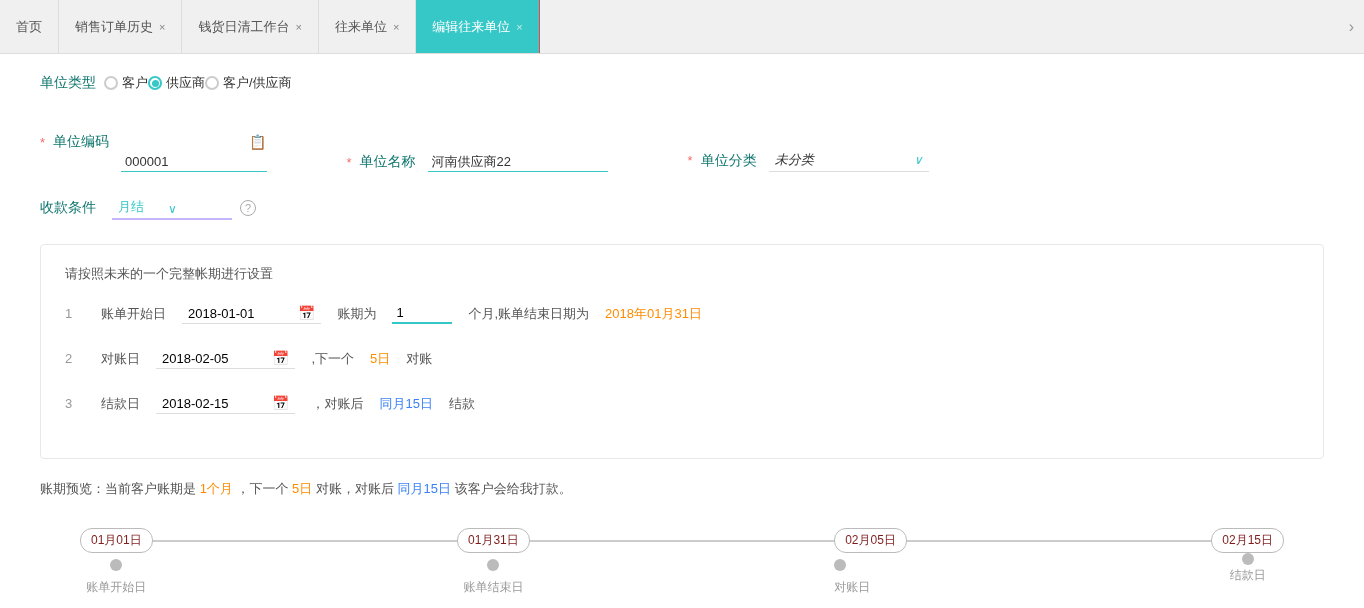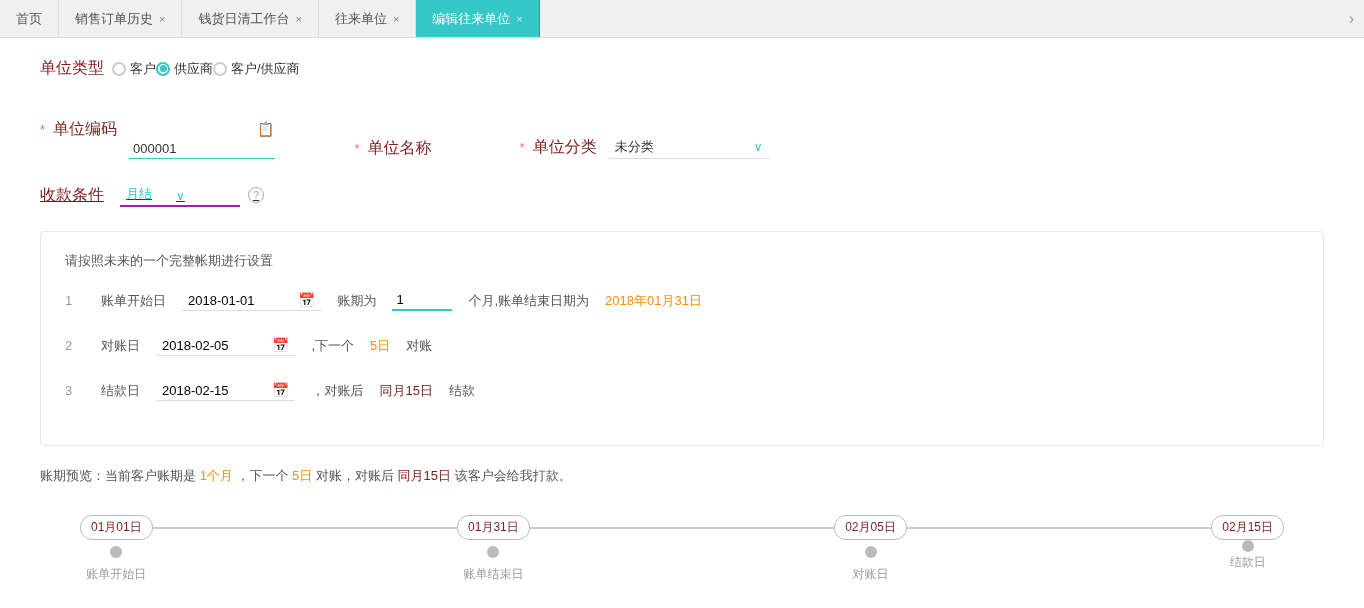--- a/index.html
+++ b/index.html
@@ -4,21 +4,21 @@
   <style>
     * { box-sizing: border-box; margin: 0; padding: 0; }
     body { font-family: 'Microsoft YaHei', Arial, sans-serif; font-size: 13px; background: #f5f5f5; color: #333; }
 
     
     .tab-bar {
       display: flex;
       align-items: stretch;
       background: #f0f0f0;
       border-bottom: 1px solid #ddd;
-      height: 38px;
+      height: 54px;
     }
     .tab {
       display: flex;
       align-items: center;
       padding: 0 16px;
       cursor: pointer;
       border-right: 1px solid #ddd;
       font-size: 13px;
       color: #555;
       background: #f0f0f0;
@@ -55,22 +55,22 @@
     }
 
     
     .form-row {
       display: flex;
       align-items: center;
       margin-bottom: 20px;
       gap: 0;
     }
     .form-label {
-      font-size: 16px;
-      color: #7f1d1d;
+      font-size: 14px;
+      color: #0f766e;
       white-space: nowrap;
       margin-right: 8px;
     }
     .required-star {
       color: #f56c6c;
       margin-right: 4px;
     }
 
     
     .radio-group {
@@ -134,41 +134,42 @@
 
     
     .select-wrap {
       display: flex;
       align-items: center;
       border-bottom: 1px solid #ddd;
       padding: 2px 6px;
       cursor: pointer;
       min-width: 120px;
       gap: 8px;
+      font-style: italic;
     }
     .select-wrap .sel-text {
       font-size: 13px;
       flex: 1;
     }
     .select-wrap .chevron {
       color: #36c7c7;
       font-size: 12px;
     }
 
     
     .payment-row {
       display: flex;
       align-items: center;
       margin-bottom: 20px;
       gap: 8px;
     }
     .payment-select {
       display: flex;
       align-items: flex-end;
-      border-bottom: 2px solid #a21caf;
+      border-bottom: 2px solid #c4b5fd;
       padding: 2px 6px;
       cursor: pointer;
       gap: 24px;
       min-width: 120px;
     }
     .payment-select .sel-text {
       font-size: 13px;
       color: #36c7c7;
     }
     .payment-select .chevron {
@@ -245,21 +246,21 @@
       font-size: 13px;
       background: transparent;
       width: 50px;
       padding: 2px 4px;
     }
     .inline-text {
       font-size: 13px;
       color: #555;
     }
     .highlight-orange { color: #ff8c00; }
-    .highlight-teal { color: #7f1d1d; }
+    .highlight-teal { color: #3b82f6; }
 
     
     .preview-text {
       font-size: 13px;
       color: #555;
       margin-bottom: 20px;
       line-height: 1.6;
     }
     .timeline-node {
       display: flex;
@@ -341,33 +342,36 @@
       <span class="form-label">单位编码</span>
       <div class="input-wrap">
         <input type="text" style="width: 120px; margin-top: 40px;" value="000001">
         <span class="calendar-icon" style="color:#36c7c7; font-size:14px;">📋</span>
       </div>
     </div>
 
     <div class="field-group">
       <span class="required-star">*</span>
       <span class="form-label">单位名称</span>
+      <div class="input-wrap">
+        <input type="text" style="width: 180px;" value="河南供应商22">
+      </div>
     </div>
 
     <div class="field-group">
       <span class="required-star">*</span>
       <span class="form-label">单位分类</span>
       <div class="select-wrap" style="border-bottom:1px solid #ddd; min-width:160px;">
         <span class="sel-text">未分类</span>
         <span class="chevron" style="color:#36c7c7;">∨</span>
       </div>
     </div>
   </div>
 
-  <div class="payment-row" style="margin-bottom:24px;text-decoration:underline;">
+  <div class="payment-row" style="margin-bottom:24px;">
     <span class="form-label">收款条件</span>
     <div class="payment-select">
       <span class="sel-text">月结</span>
       <span class="chevron">∨</span>
     </div>
     <div class="help-icon">
       <span>?</span>
     </div>
   </div>
 
@@ -441,21 +445,21 @@
 
         <div class="timeline-node">
           <div style="display:flex; flex-direction:column; align-items:center; gap:6px;">
             <div class="node-label-box">01月31日</div>
             <div style="width:12px;height:12px;border-radius:50%;background:#bbb;"></div>
             <div class="node-desc">账单结束日</div>
           </div>
         </div>
 
         <div class="timeline-node">
-          <div style="display:flex; flex-direction:column; align-items:center; gap:6px;">
+          <div style="display:flex; flex-direction:column; gap:6px;">
             <div class="node-label-box">02月05日</div>
             <div style="width:12px;height:12px;border-radius:50%;background:#bbb;"></div>
             <div class="node-desc">对账日</div>
           </div>
         </div>
 
         <div class="timeline-node">
           <div style="display:flex; flex-direction:column; align-items:center; gap:0;">
             <div class="node-label-box">02月15日</div>
             <div style="width:12px;height:12px;border-radius:50%;background:#bbb;"></div>

